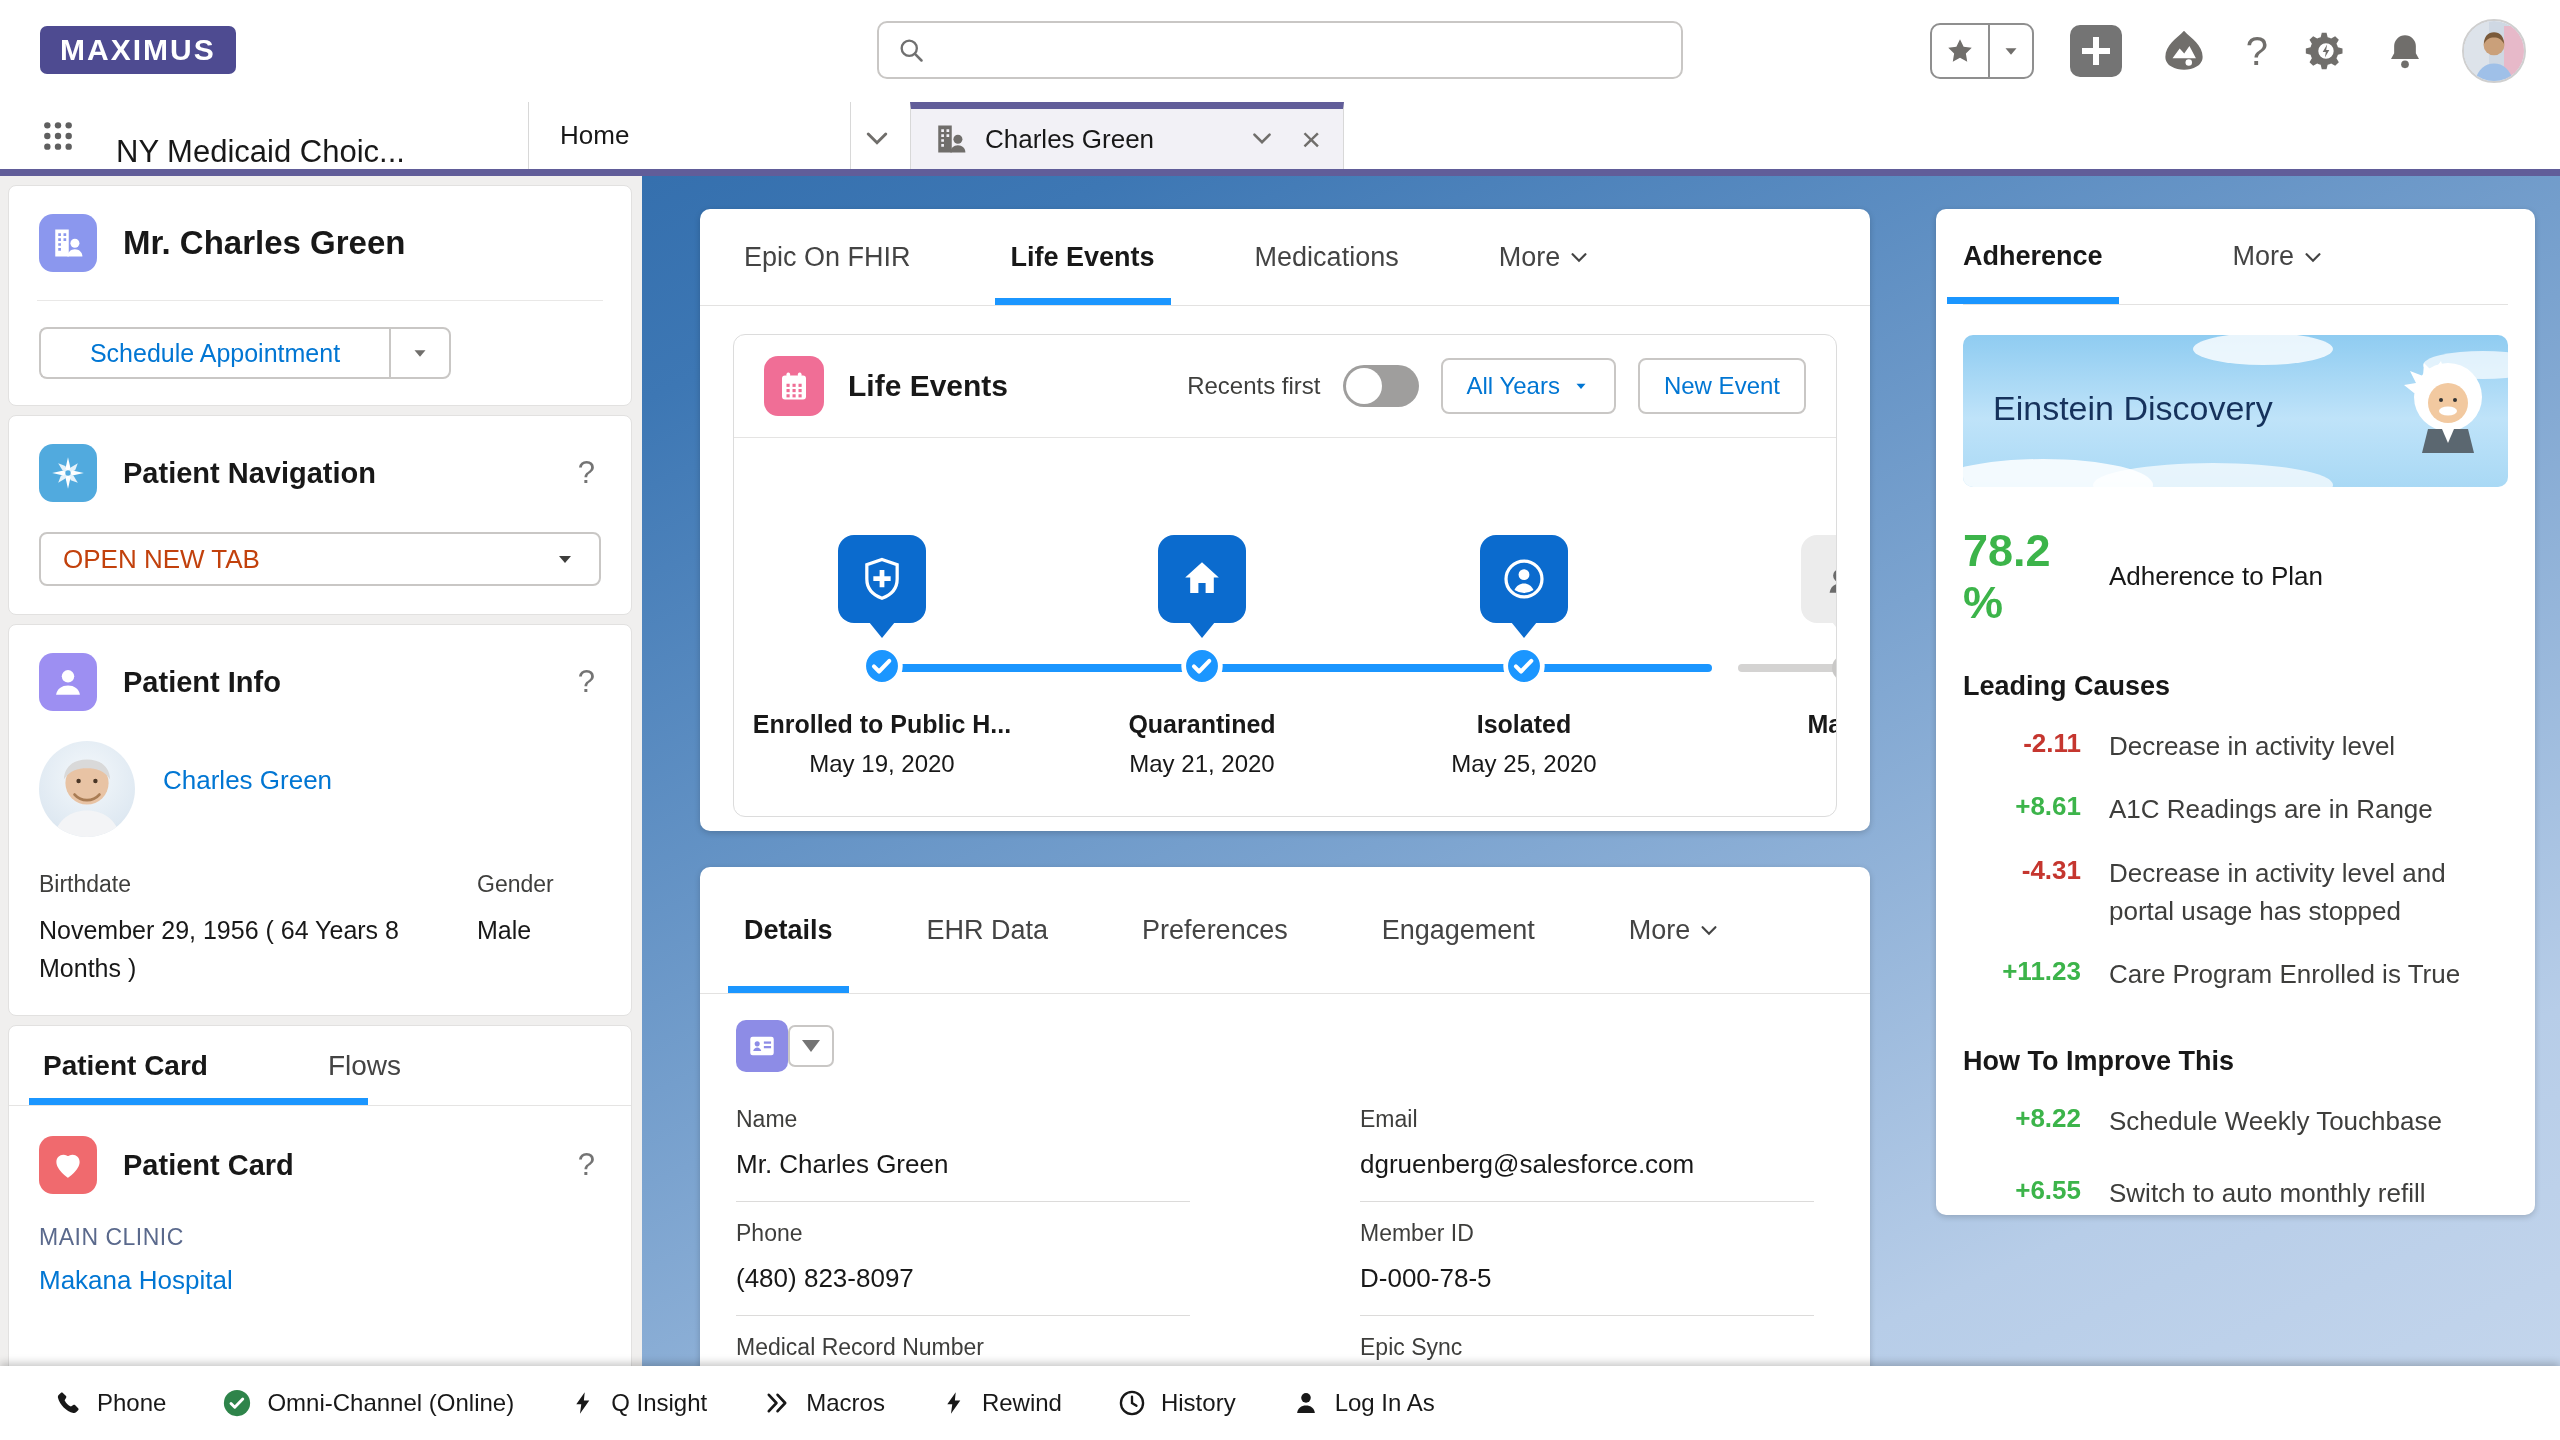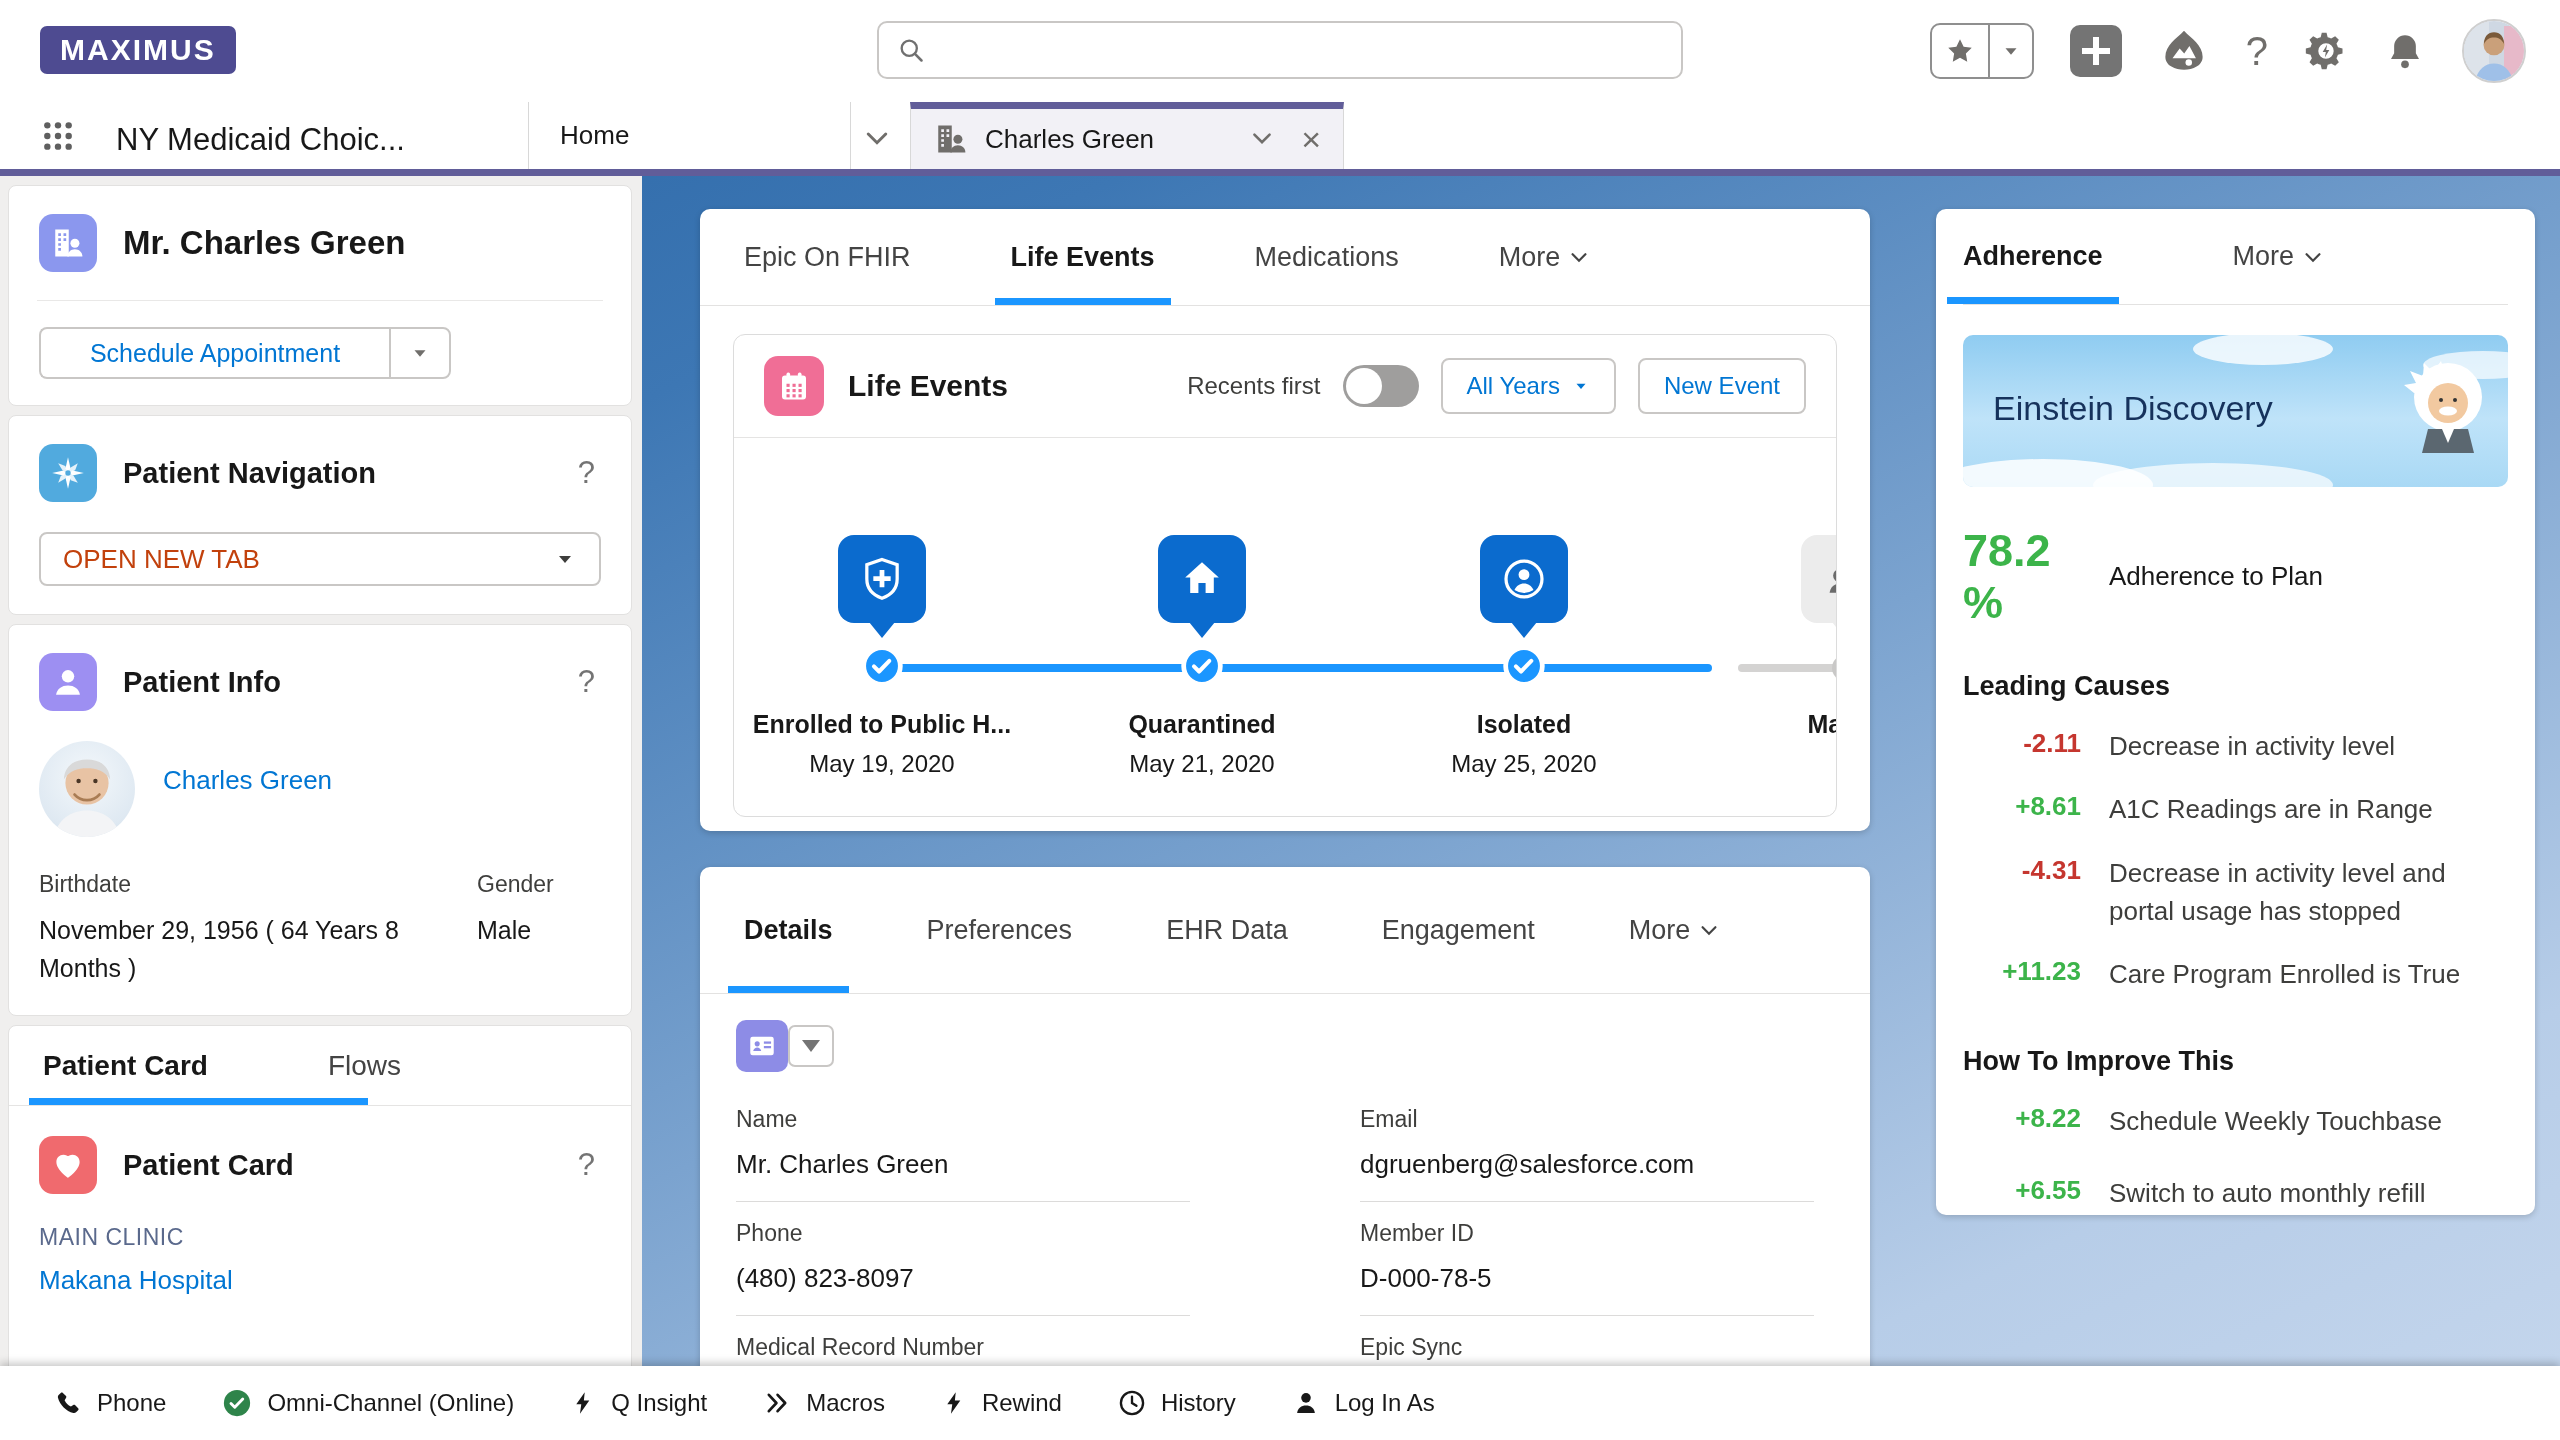--- a/index.html
+++ b/index.html
@@ -24,21 +24,21 @@
   .plus-tile::before,.plus-tile::after { content:""; position:absolute; background:#fff; }
   .plus-tile::before { left:12px; right:12px; top:23px; height:6px; }
   .plus-tile::after { top:12px; bottom:12px; left:23px; width:6px; }
   .help-q { font-size:40px; color:#706e6b; font-weight:500; }
   #avatar { width:64px; height:64px; border-radius:50%; overflow:hidden; border:2px solid #cfcfcf; }
 
   
   #navbar { position:absolute; top:102px; left:0; right:0; height:74px; background:#fff;
     border-bottom:7px solid #615d99; z-index:25; }
   #waffle { position:absolute; left:42px; top:18px; }
-  #appname { position:absolute; left:116px; top:4px; height:67px; display:flex; align-items:center;
+  #appname { position:absolute; left:116px; top:16px; height:67px; display:flex; align-items:center;
     font-size:31px; color:#181818; }
   .vdiv { position:absolute; top:0; bottom:0; width:1px; background:#d8d8d8; }
   #home-tab { position:absolute; left:560px; top:0; height:67px; display:flex; align-items:center;
     font-size:26px; color:#181818; }
   #tab-chevron { position:absolute; left:862px; top:22px; color:#706e6b; }
   #record-tab { position:absolute; left:910px; top:0; width:434px; height:67px; background:#f2f1f6;
     border-top:7px solid #615d99; border-left:1px solid #d8d8d8; border-right:1px solid #d8d8d8;
     display:flex; align-items:center; padding:0 22px; gap:16px; }
   #record-tab .rt-label { font-size:26px; color:#181818; flex:1; }
   #record-tab .rt-x { font-size:34px; color:#706e6b; line-height:1; margin-left:10px; }
@@ -465,22 +465,22 @@
         </div>
         <div class="tl-dot" style="left:1098px"></div>
         <div class="ev-title" style="left:946px">Marria</div>
       </div>
     </div>
   </div>
 
   <div class="wcard" id="card-center2">
     <div class="tabrow" id="c2-tabs">
       <div class="tab active">Details</div>
+      <div class="tab">EHR Data</div>
       <div class="tab">Preferences</div>
-      <div class="tab">EHR Data</div>
       <div class="tab">Engagement</div>
       <div class="tab">
         <span>More</span>
         <svg width="22" height="22" viewBox="0 0 24 24">
             <path d="M5 9l7 7 7-7" fill="none" stroke="#444" stroke-width="2.4" stroke-linecap="round"></path>
           </svg>
       </div>
     </div>
 
     <div id="git-head">

